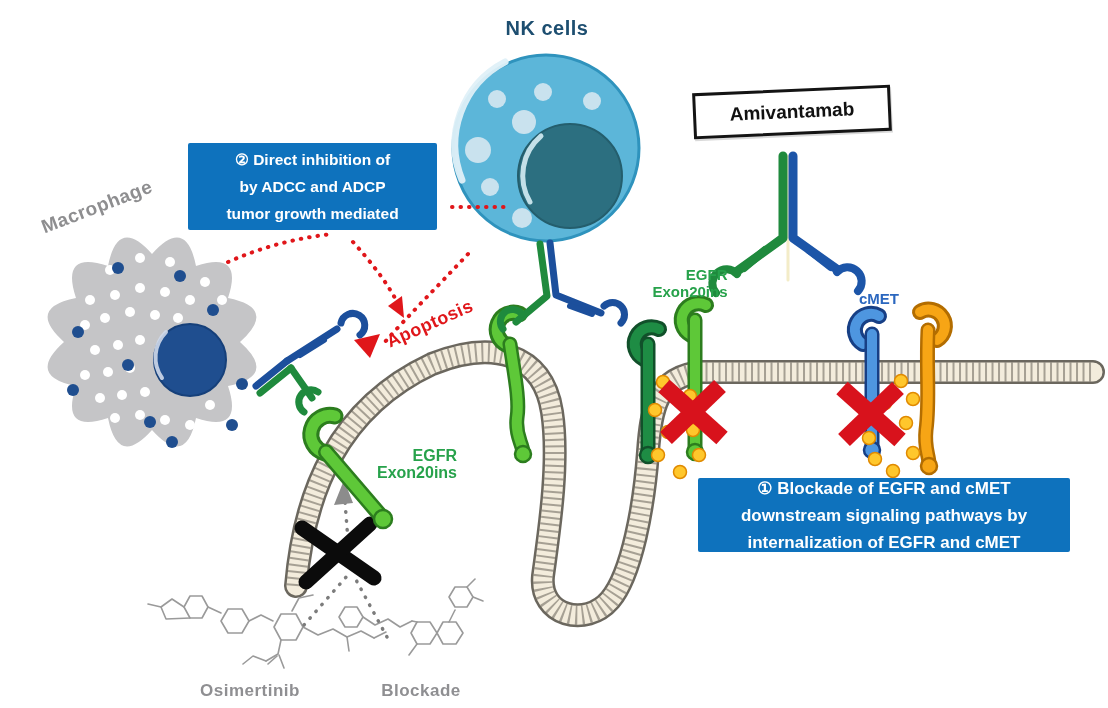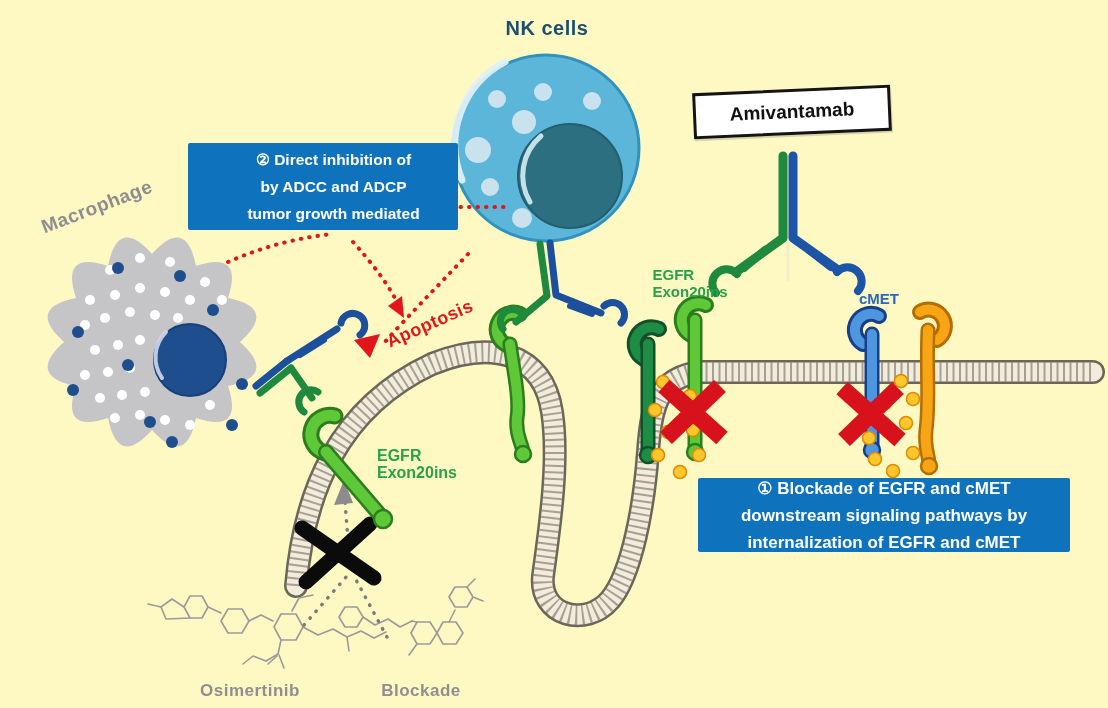--- a/index.html
+++ b/index.html
@@ -1,36 +1,36 @@
 <!DOCTYPE html>
 <html><head>
 <meta charset="utf-8">
 <style>
   html,body{margin:0;padding:0;background:#e9e9ea;}
-  .canvas{position:relative;width:1108px;height:708px;background:#fef9c3;overflow:hidden;
+  .canvas{position:relative;width:1108px;height:708px;background:#ffffff;overflow:hidden;
           font-family:"Liberation Sans",sans-serif;}
   .canvas svg{position:absolute;left:0;top:0;}
   .lbl{position:absolute;transform:translate(-50%,-50%);white-space:nowrap;font-weight:bold;}
   .lbl.rot{transform:translate(-50%,-50%) rotate(var(--rot,0deg));}
   .nk-lbl{color:#1d4e70;font-size:20px;letter-spacing:.5px;}
   .macro-lbl{color:#8e8e90;font-size:19px;--rot:-21deg;letter-spacing:.5px;}
   .apop-lbl{color:#e0161a;font-size:18px;--rot:-24deg;letter-spacing:.5px;}
-  .green-lbl{color:#27a24b;font-size:15px;text-align:left;line-height:17px;}
+  .green-lbl{color:#27a24b;font-size:15px;text-align:right;line-height:17px;}
   .cmet-lbl{color:#2b67bf;font-size:15px;}
   .title-lbl{color:#111;font-size:22px;letter-spacing:.3px;}
   .tki-lbl{color:#8f8f92;font-size:17px;letter-spacing:.5px;}
   .drugbox{position:absolute;left:693px;top:89px;width:192px;height:40px;
            background:#ffffff;border:3px solid #141414;transform:rotate(-2.5deg);
            display:flex;align-items:center;justify-content:center;
            font-weight:bold;font-size:19px;color:#111;box-shadow:1px 2px 0 rgba(0,0,0,.15);}
   .callout{position:absolute;background:#0e72bd;color:#ffffff;font-weight:bold;
            text-align:center;display:flex;flex-direction:column;justify-content:center;
            border-radius:2px;}
   .callout div{line-height:27px;}
-  .callout.c2{left:188px;top:143px;width:249px;height:87px;font-size:15.5px;padding-left:21px;}
+  .callout.c2{left:188px;top:143px;width:249px;height:87px;font-size:15.5px;}
   .callout.c1{left:698px;top:478px;width:372px;height:74px;font-size:17px;}
 </style>
 </head>
 <body>
 
 <div class="canvas">
 
 <svg width="1108" height="708" viewBox="0 0 1108 708">
 
   <g>

